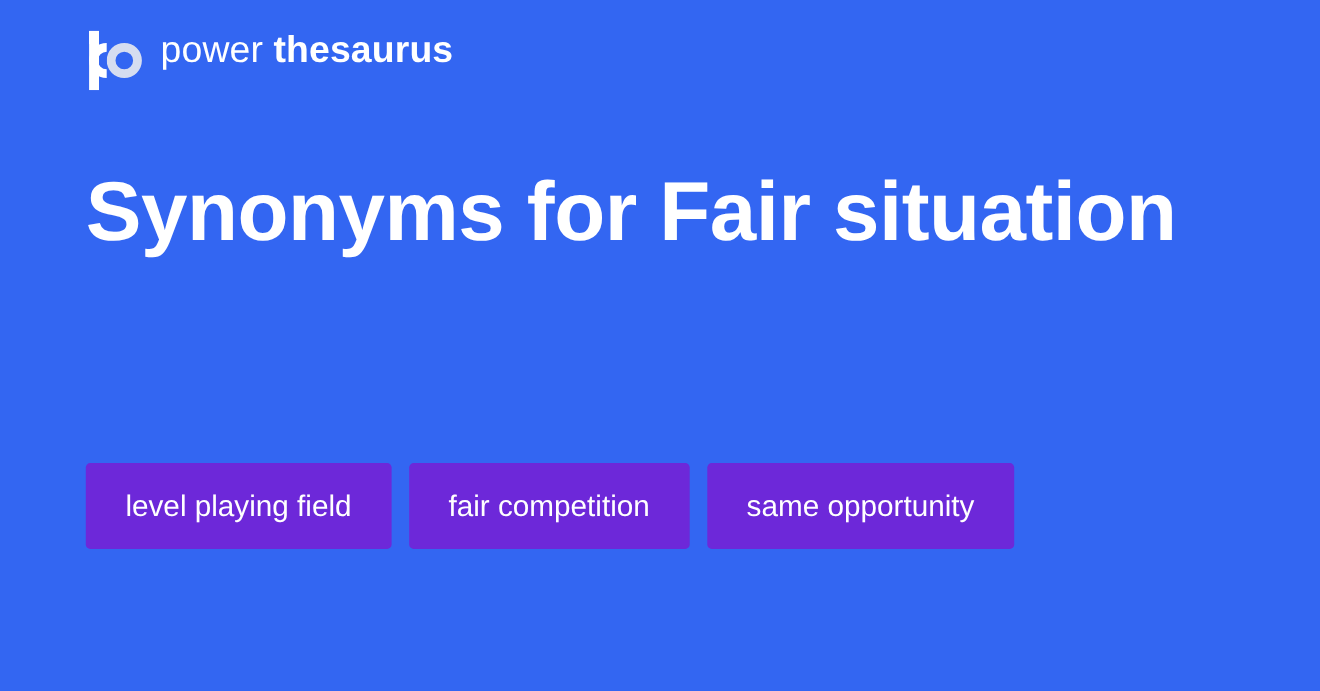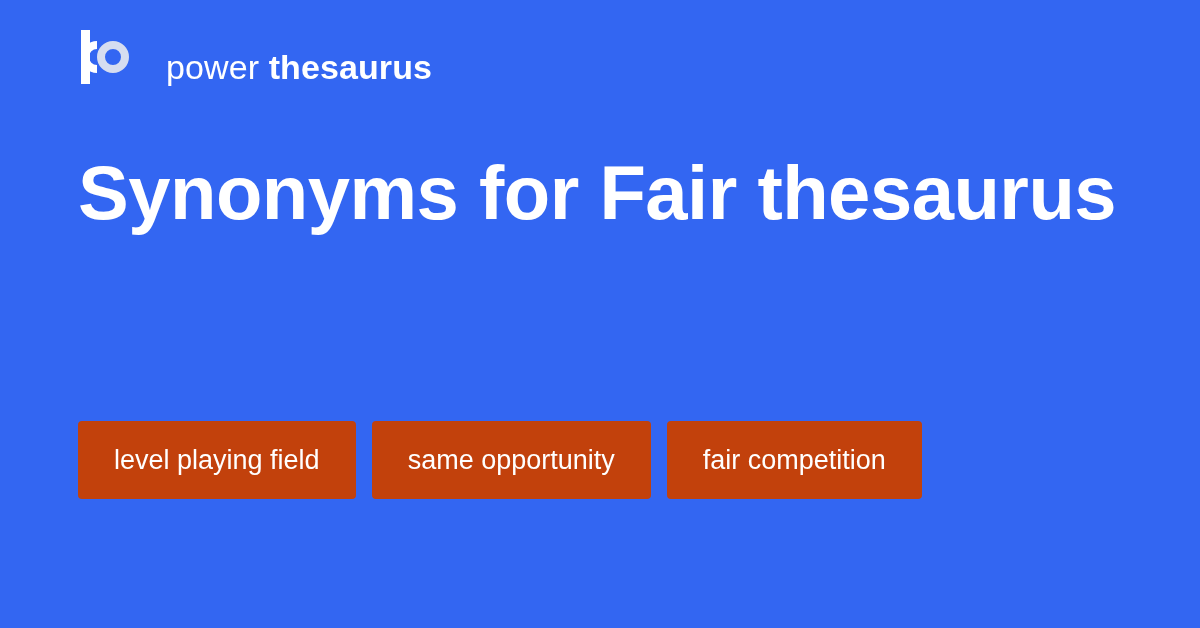--- a/index.html
+++ b/index.html
@@ -21,22 +21,22 @@
     background: #3366f2;
     box-sizing: border-box;
   }
 
   
   .brand {
     position: absolute;
     left: 78px;
     top: 28px;
     display: flex;
-    align-items: flex-end;
-    gap: 36px;
+    align-items: flex-start;
+    gap: 16px;
     height: 56px;
   }
   .logo-mark {
     width: 52px;
     height: 54px;
     display: block;
     flex: 0 0 auto;
   }
   .brand-text {
     font-size: 34px;
@@ -73,21 +73,21 @@
     gap: 8px 16px;
     align-content: flex-start;
   }
   .pill {
     height: 78px;
     box-sizing: border-box;
     display: flex;
     align-items: center;
     justify-content: center;
     padding: 0 36px;
-    background: #c2410c;
+    background: #6d28d9;
     border-radius: 4px;
     color: #ffffff;
     font-size: 27px;
     font-weight: 400;
     line-height: 1;
     white-space: nowrap;
   }
 </style>
 </head>
 <body>
@@ -115,21 +115,21 @@
 
       <rect x="3" y="0" width="9" height="54" fill="#ffffff"></rect>
 
       <rect x="3" y="0" width="9" height="12" fill="#ffffff"></rect>
     </svg>
     <div class="brand-text">
       <span class="w1">power</span><span>&nbsp;</span><span class="w2">thesaurus</span>
     </div>
   </div>
 
-  <h1 class="headline">Synonyms for Fair thesaurus</h1>
+  <h1 class="headline">Synonyms for Fair situation</h1>
 
   <div class="pill-area">
     <div class="pill">level playing field</div>
+    <div class="pill">fair competition</div>
     <div class="pill">same opportunity</div>
-    <div class="pill">fair competition</div>
   </div>
 
 </div>
 
 </body></html>

